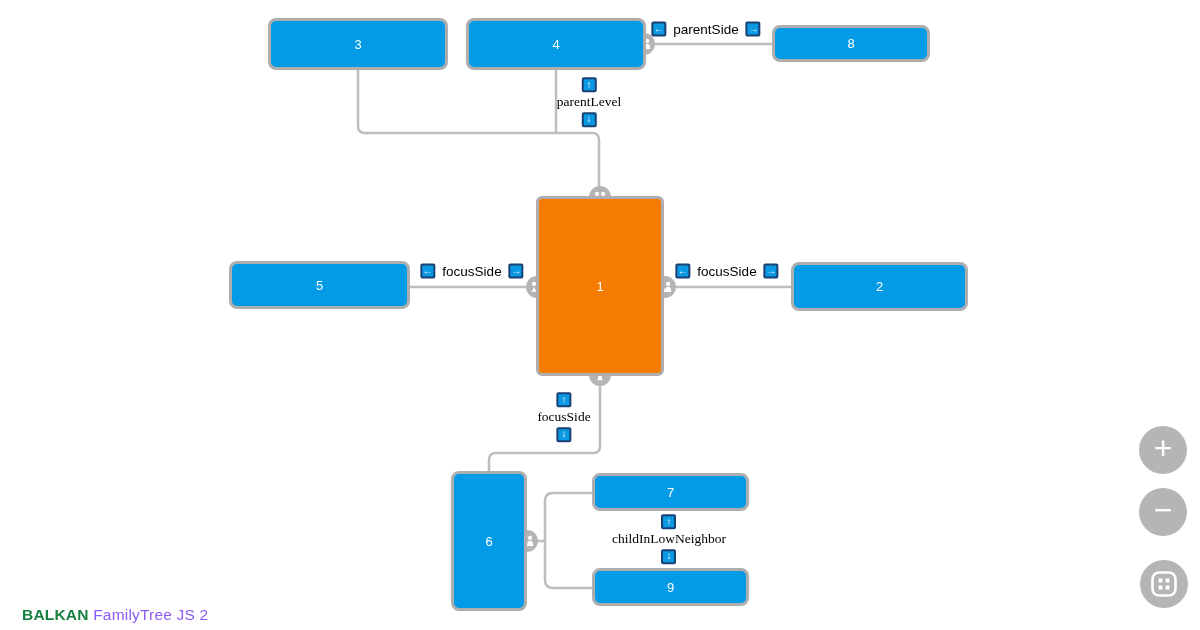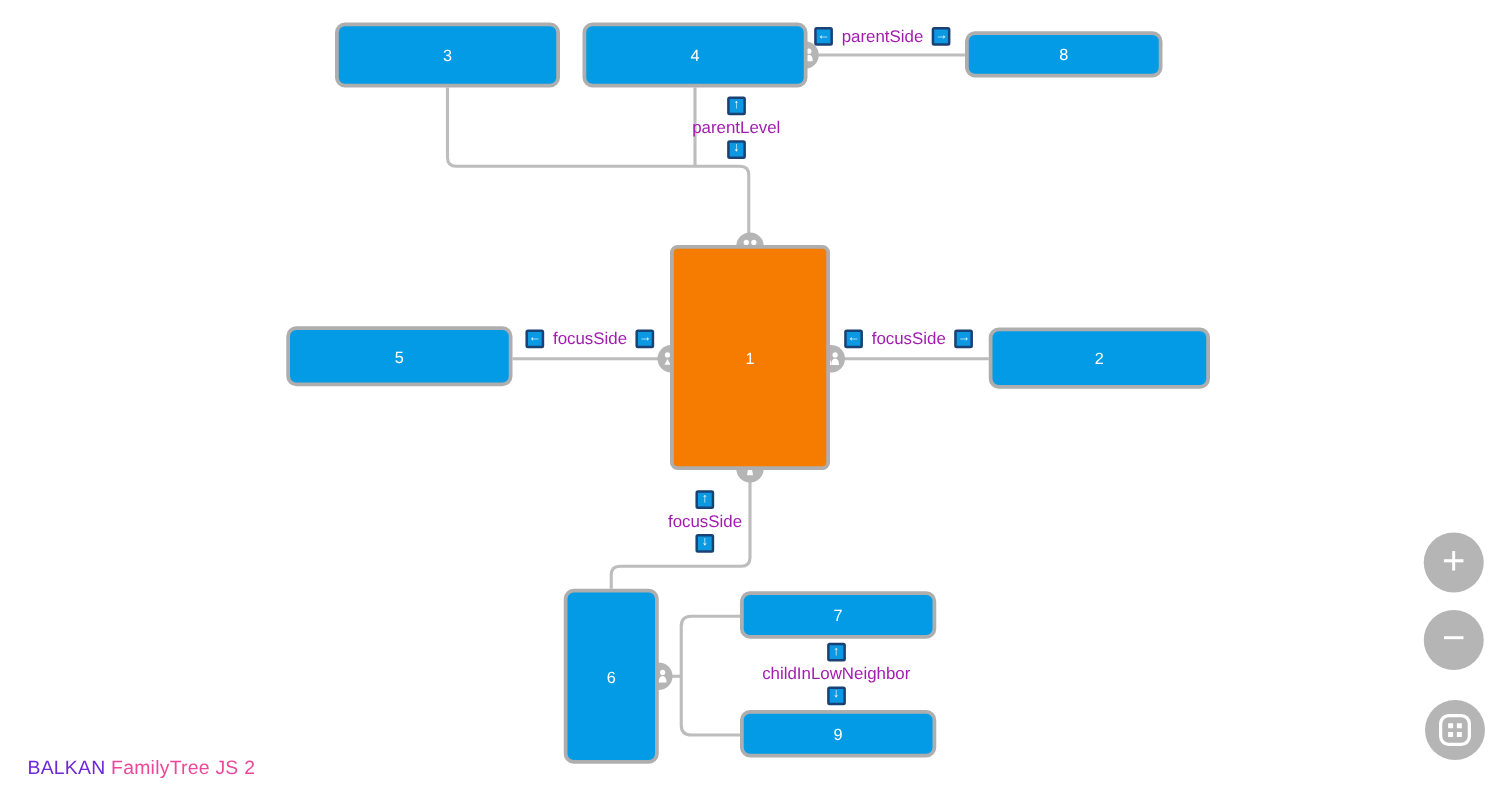--- a/index.html
+++ b/index.html
@@ -4,32 +4,32 @@
 <style>
   html,body{margin:0;padding:0;background:#fff;font-family:"Liberation Sans",sans-serif;}
   .stage{position:relative;width:1200px;height:630px;overflow:hidden;background:#ffffff;}
   svg.wires{position:absolute;left:0;top:0;}
   .node{position:absolute;box-sizing:border-box;border:3px solid #aeaeae;border-radius:8px;
         display:flex;align-items:center;justify-content:center;color:#fff;font-size:13px;cursor:pointer;}
   .node.blue{background:#039BE5;}
   .node.orange{background:#F57C00;border-radius:6px;}
   .edge-row{position:absolute;display:flex;align-items:center;gap:7px;transform:translate(-50%,-50%);}
   .edge-col{position:absolute;display:flex;flex-direction:column;align-items:center;gap:1px;transform:translate(-50%,-50%);}
-  .lbl{color:#a21caf;font-size:13.5px;white-space:nowrap;line-height:1;}
-  .edge-col .lbl{margin:2px 0;}
+  .lbl{color:#000000;font-size:13.5px;white-space:nowrap;line-height:1;}
+  .edge-col .lbl{margin:2px 0;font-family:Liberation Serif, serif;}
   .arrow-btn{width:15px;height:15px;box-sizing:border-box;background:#0b99e3;border:2px solid #1a4173;
              border-radius:2px;color:#fff;display:flex;align-items:center;justify-content:center;
              font-size:10px;line-height:1;padding:0;cursor:pointer;font-family:inherit;}
   .arrow-btn span{transform:translateY(-0.5px);}
   .fab{position:absolute;width:48px;height:48px;border-radius:50%;background:#b5b5b5;color:#fff;
        display:flex;align-items:center;justify-content:center;cursor:pointer;border:none;padding:0;font-family:inherit;}
   .fab .glyph{font-size:32px;font-weight:300;line-height:1;transform:translateY(-2px);}
   .brand{position:absolute;left:22px;top:606px;font-size:15.5px;letter-spacing:.2px;cursor:pointer;}
-  .brand .bold{color:#6d28d9;font-weight:400;}
-  .brand .rest{color:#ec4899;font-weight:400;}
+  .brand .bold{color:#15803d;font-weight:700;}
+  .brand .rest{color:#8b5cf6;font-weight:400;}
 </style>
 </head>
 <body>
 
 <div class="stage">
 
   <svg class="wires" width="1200" height="630" viewBox="0 0 1200 630">
     <g stroke="#bdbdbd" stroke-width="2.5" fill="none">
       <path d="M358,70 V126 Q358,133 365,133 H592 Q599,133 599,140 V196"></path>
       <path d="M556,70 V133"></path>

